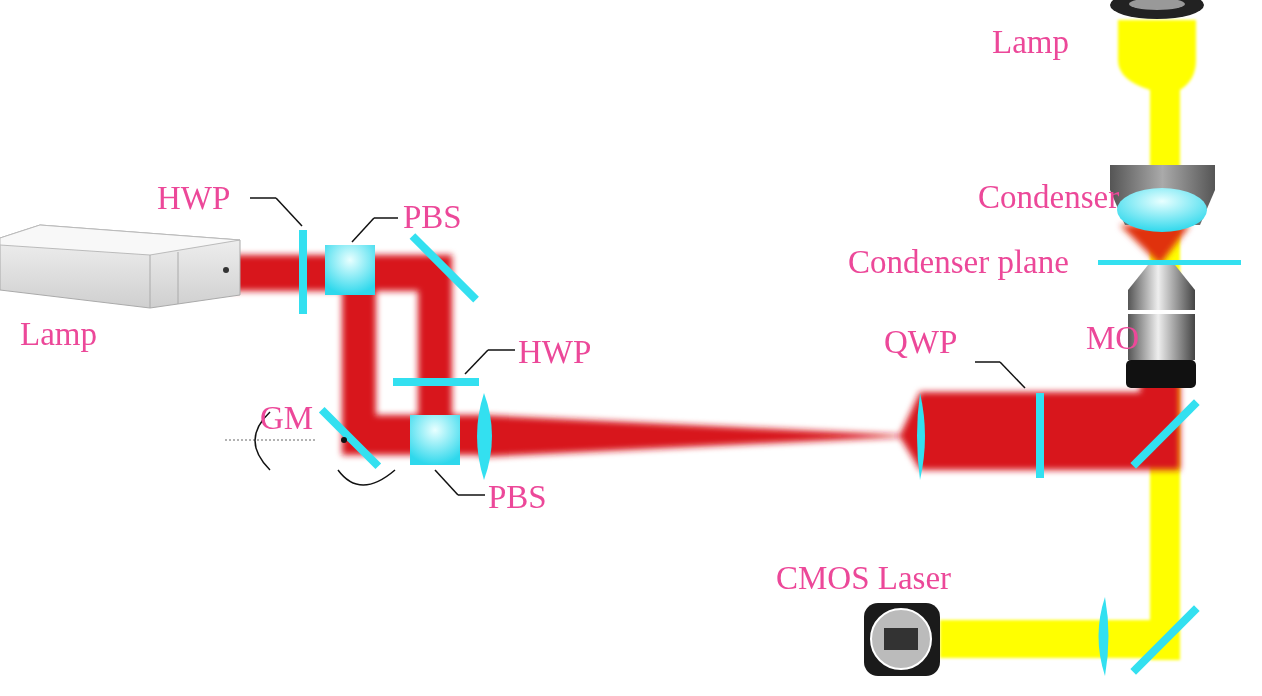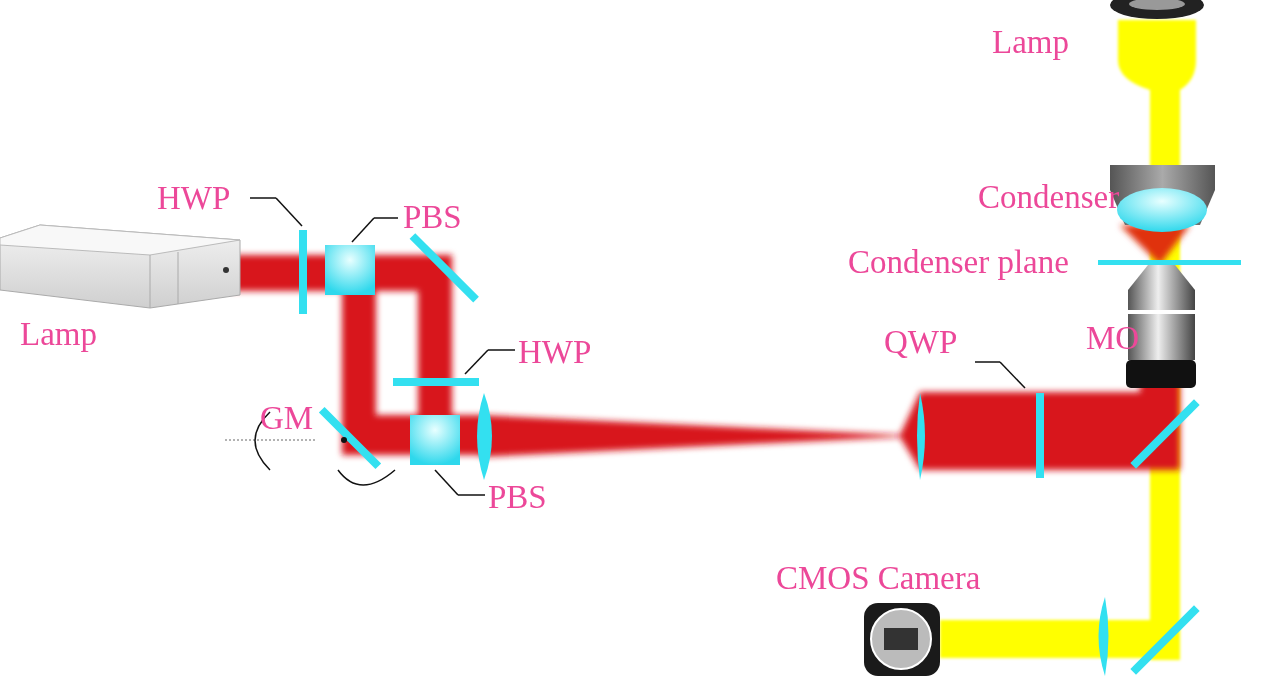--- a/index.html
+++ b/index.html
@@ -134,13 +134,13 @@
 <div class="lbl" style="left:978px;top:181px;">Condenser</div>
 <div class="lbl" style="left:848px;top:246px;">Condenser plane</div>
 <div class="lbl" style="left:1086px;top:322px;">MO</div>
 <div class="lbl" style="left:884px;top:326px;">QWP</div>
 <div class="lbl" style="left:157px;top:182px;">HWP</div>
 <div class="lbl" style="left:403px;top:201px;">PBS</div>
 <div class="lbl" style="left:20px;top:318px;">Lamp</div>
 <div class="lbl" style="left:518px;top:336px;">HWP</div>
 <div class="lbl" style="left:260px;top:367px;margin-top:35px;">GM</div>
 <div class="lbl" style="left:488px;top:481px;">PBS</div>
-<div class="lbl" style="left:776px;top:562px;">CMOS Camera</div>
+<div class="lbl" style="left:776px;top:562px;">CMOS Laser</div>
 
 </body></html>

